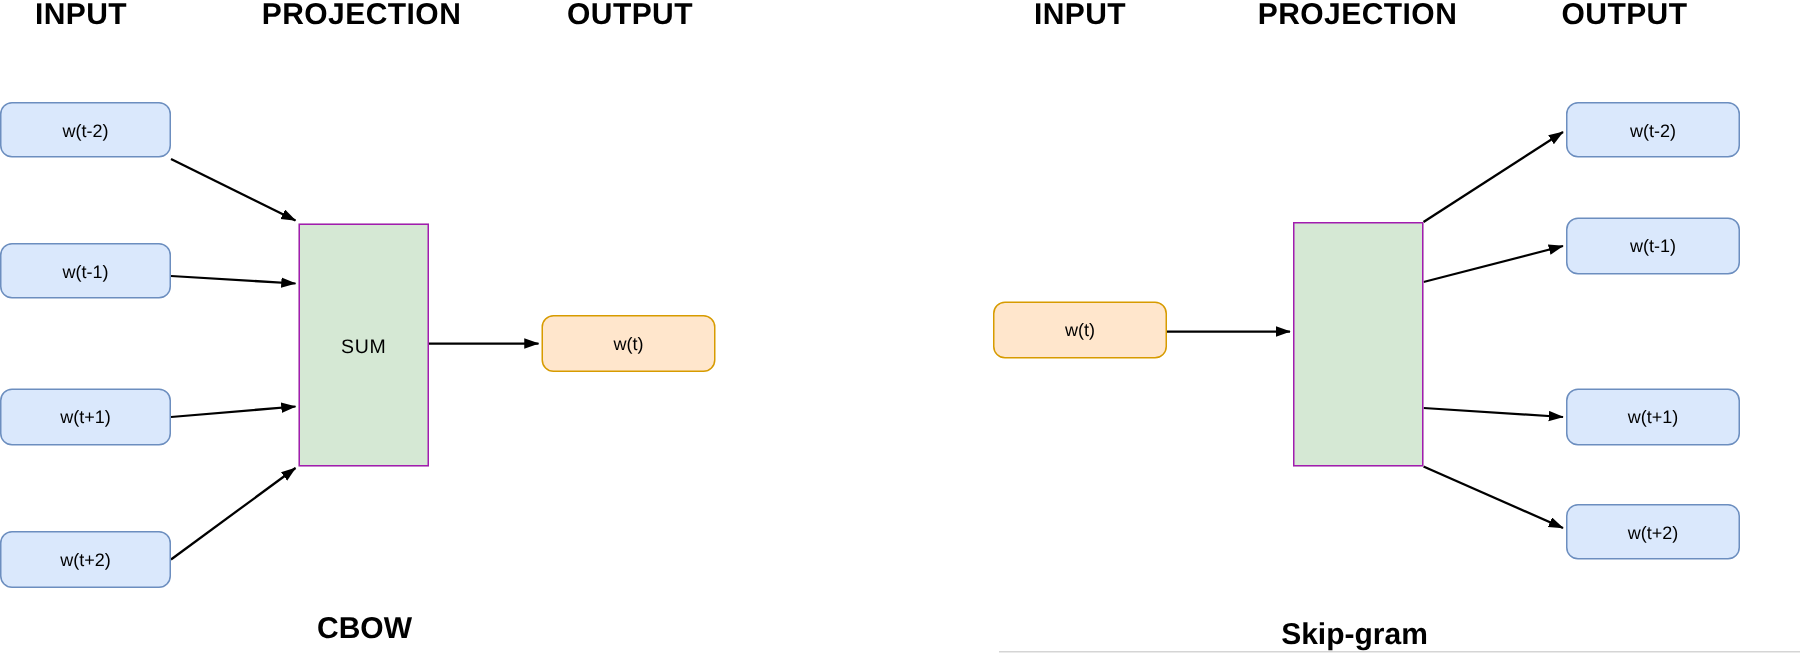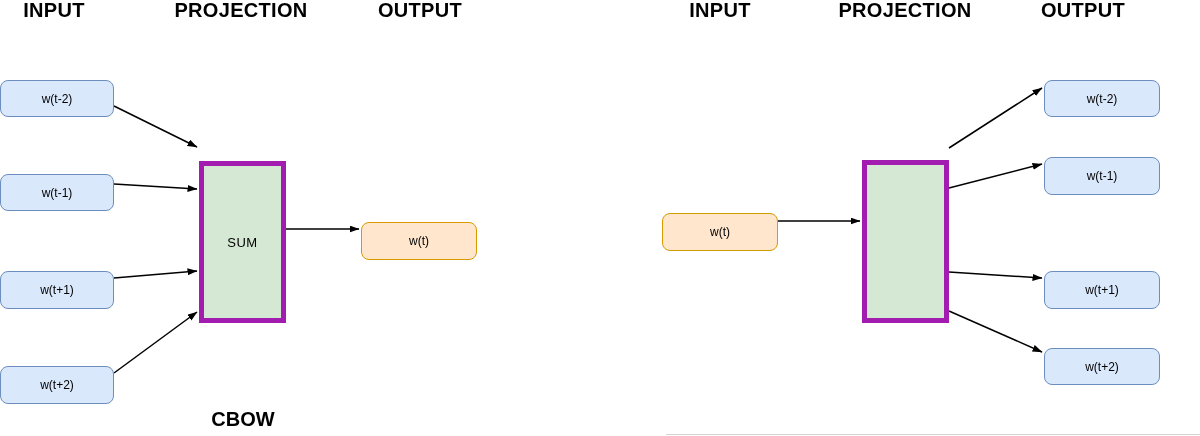--- a/index.html
+++ b/index.html
@@ -24,35 +24,34 @@
   }
 
   .node {
     position: absolute;
     display: flex;
     align-items: center;
     justify-content: center;
     font-size: 12px;
     color: #000000;
     white-space: nowrap;
-    margin-top: 12px;
   }
   .node-blue {
     background: #dae8fc;
     border: 1px solid #6c8ebf;
     border-radius: 8px;
   }
   .node-orange {
     background: #ffe6cc;
     border: 1px solid #d79b00;
     border-radius: 8px;
   }
   .node-green {
     background: #d5e8d4;
-    border: 5px solid #a21caf;
+    border: 1px solid #a21caf;
     border-radius: 0;
     font-size: 13px;
     letter-spacing: 0.5px;
   }
 
   .diagram-title {
     position: absolute;
     transform: translateX(-50%);
     font-size: 20px;
     font-weight: bold;
@@ -125,16 +124,17 @@
 
   <div class="node node-orange" style="left:662px; top:201px; width:116px; height:38px;">w(t)</div>
 
   <div class="node node-green" style="left:862px; top:148px; width:87px; height:163px;"></div>
 
   <div class="node node-blue" style="left:1044px; top:68px;  width:116px; height:37px;">w(t-2)</div>
   <div class="node node-blue" style="left:1044px; top:145px; width:116px; height:38px;">w(t-1)</div>
   <div class="node node-blue" style="left:1044px; top:259px; width:116px; height:38px;">w(t+1)</div>
   <div class="node node-blue" style="left:1044px; top:336px; width:116px; height:37px;">w(t+2)</div>
 
+  <div class="diagram-title" style="left:903px; top:411px;">Skip-gram</div>
 
   <div class="bottom-divider"></div>
 
 </div>
 
 </body></html>

